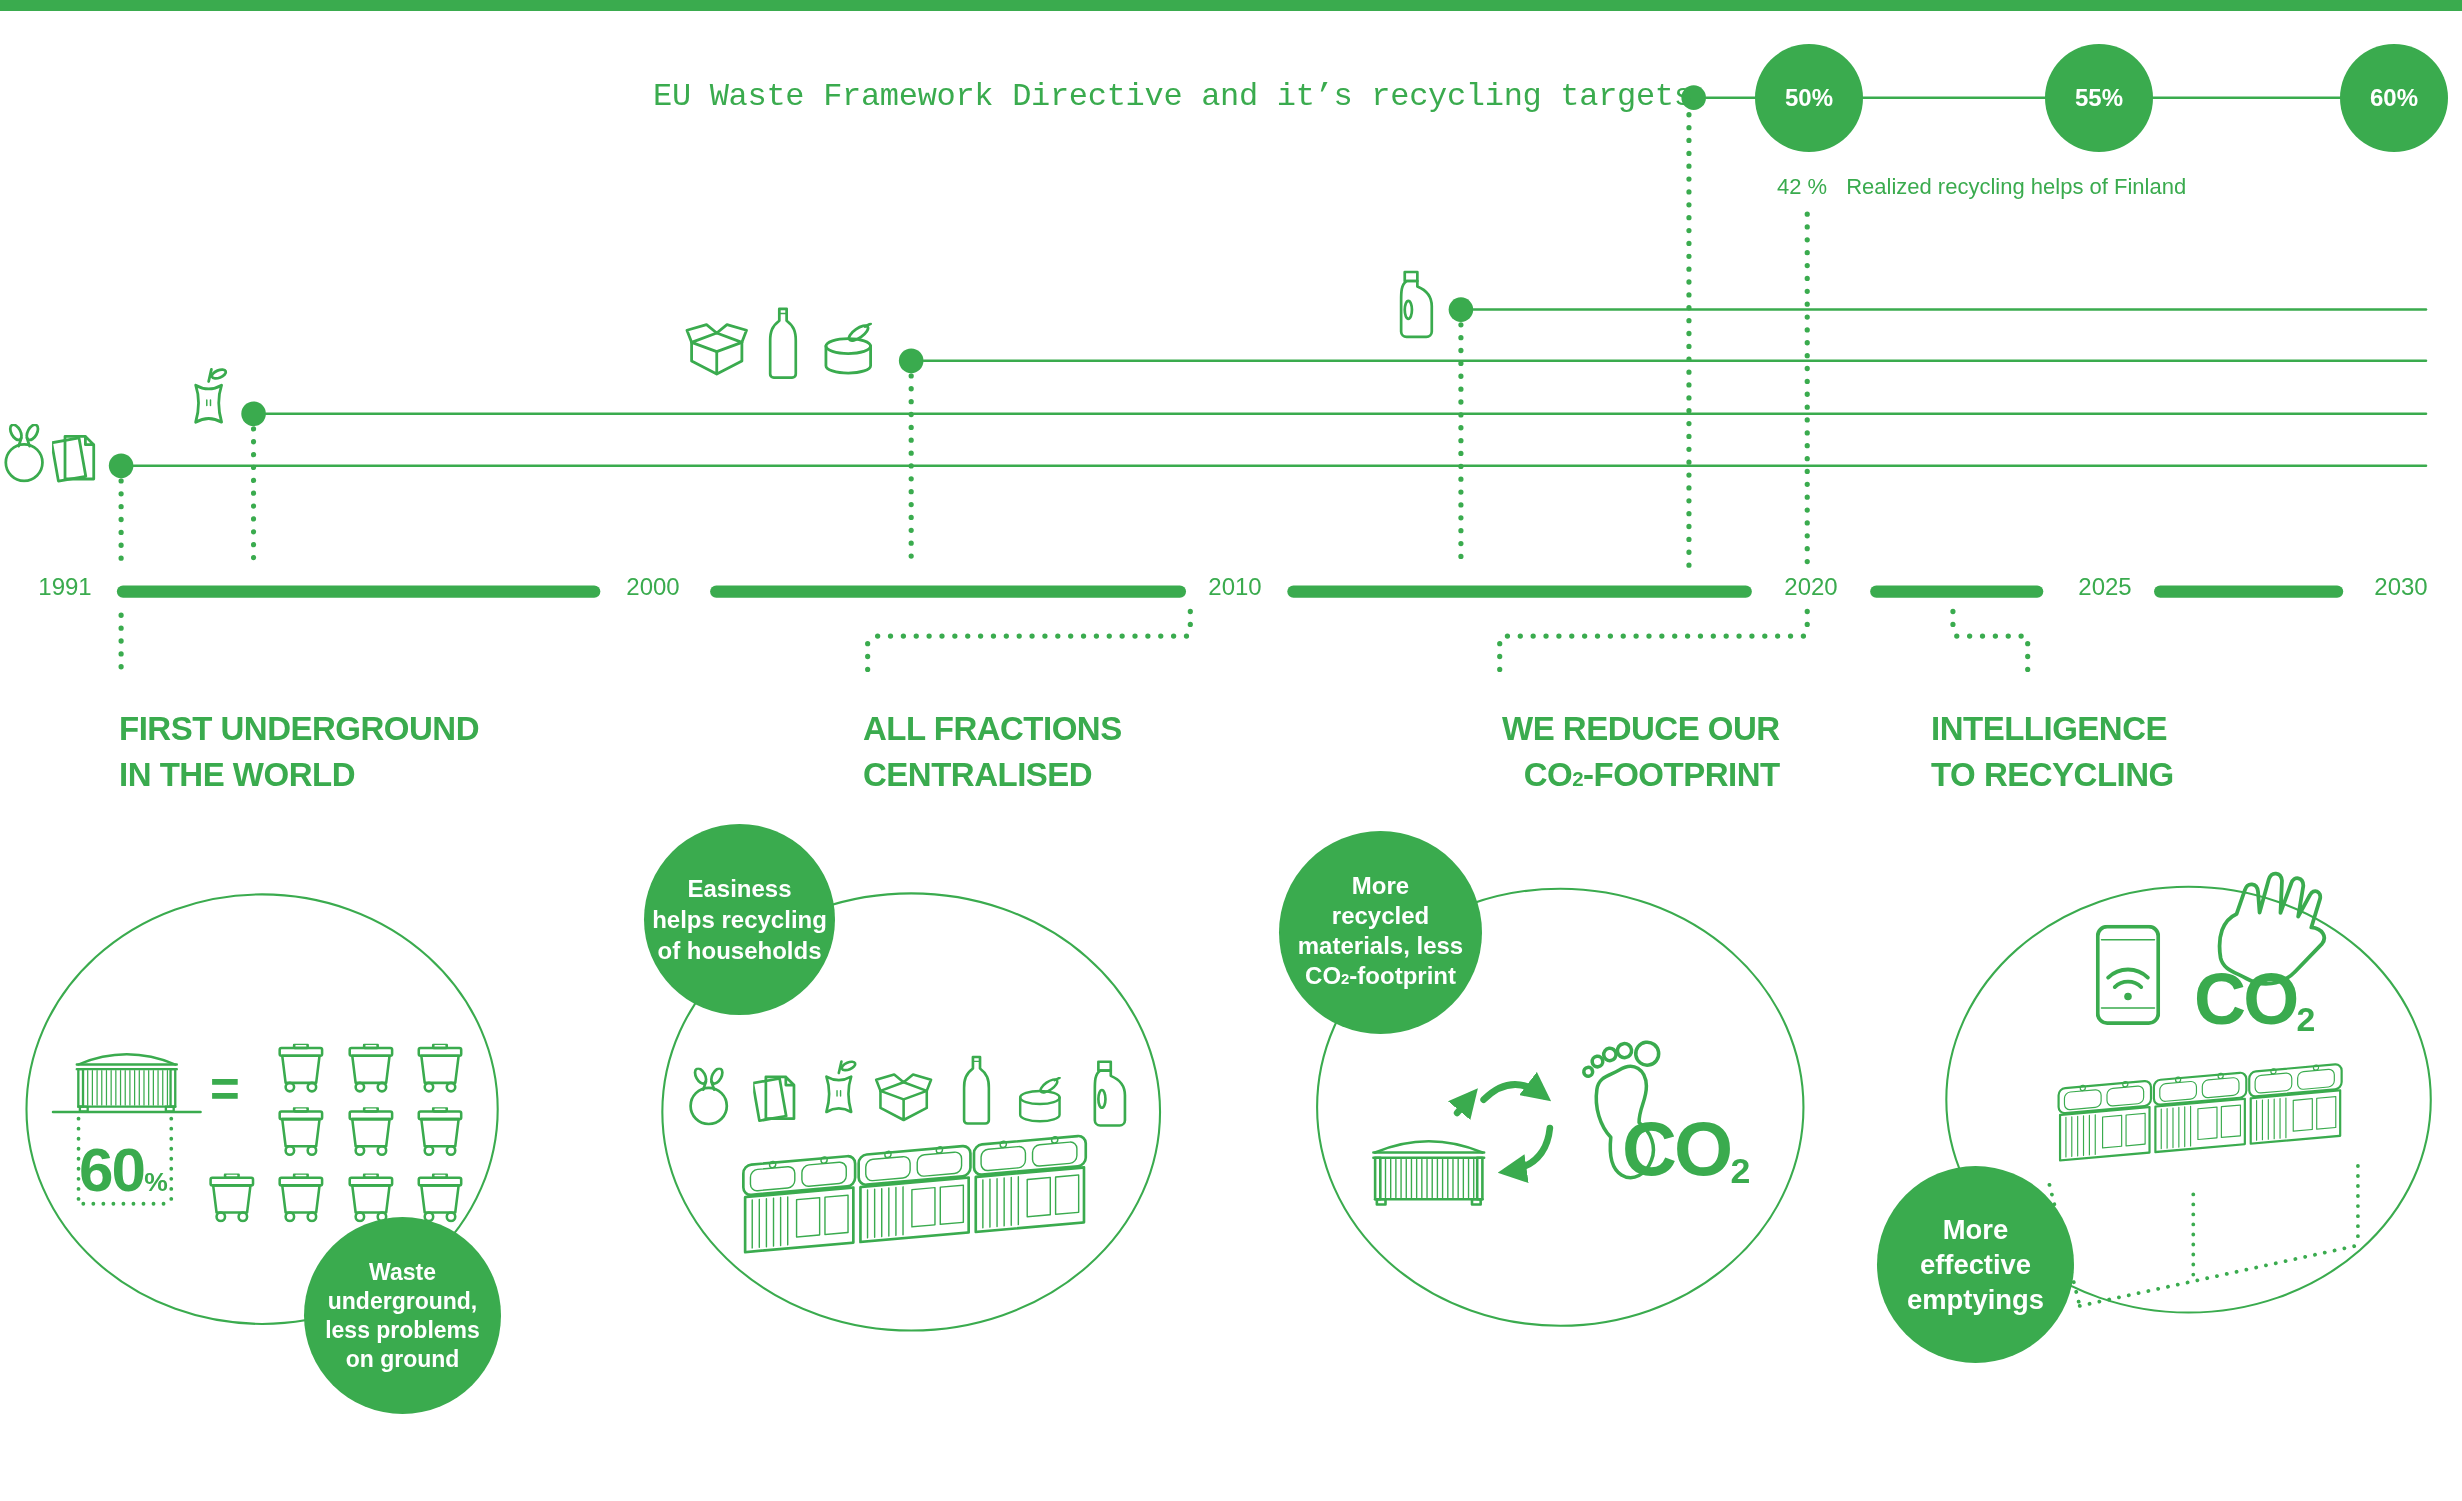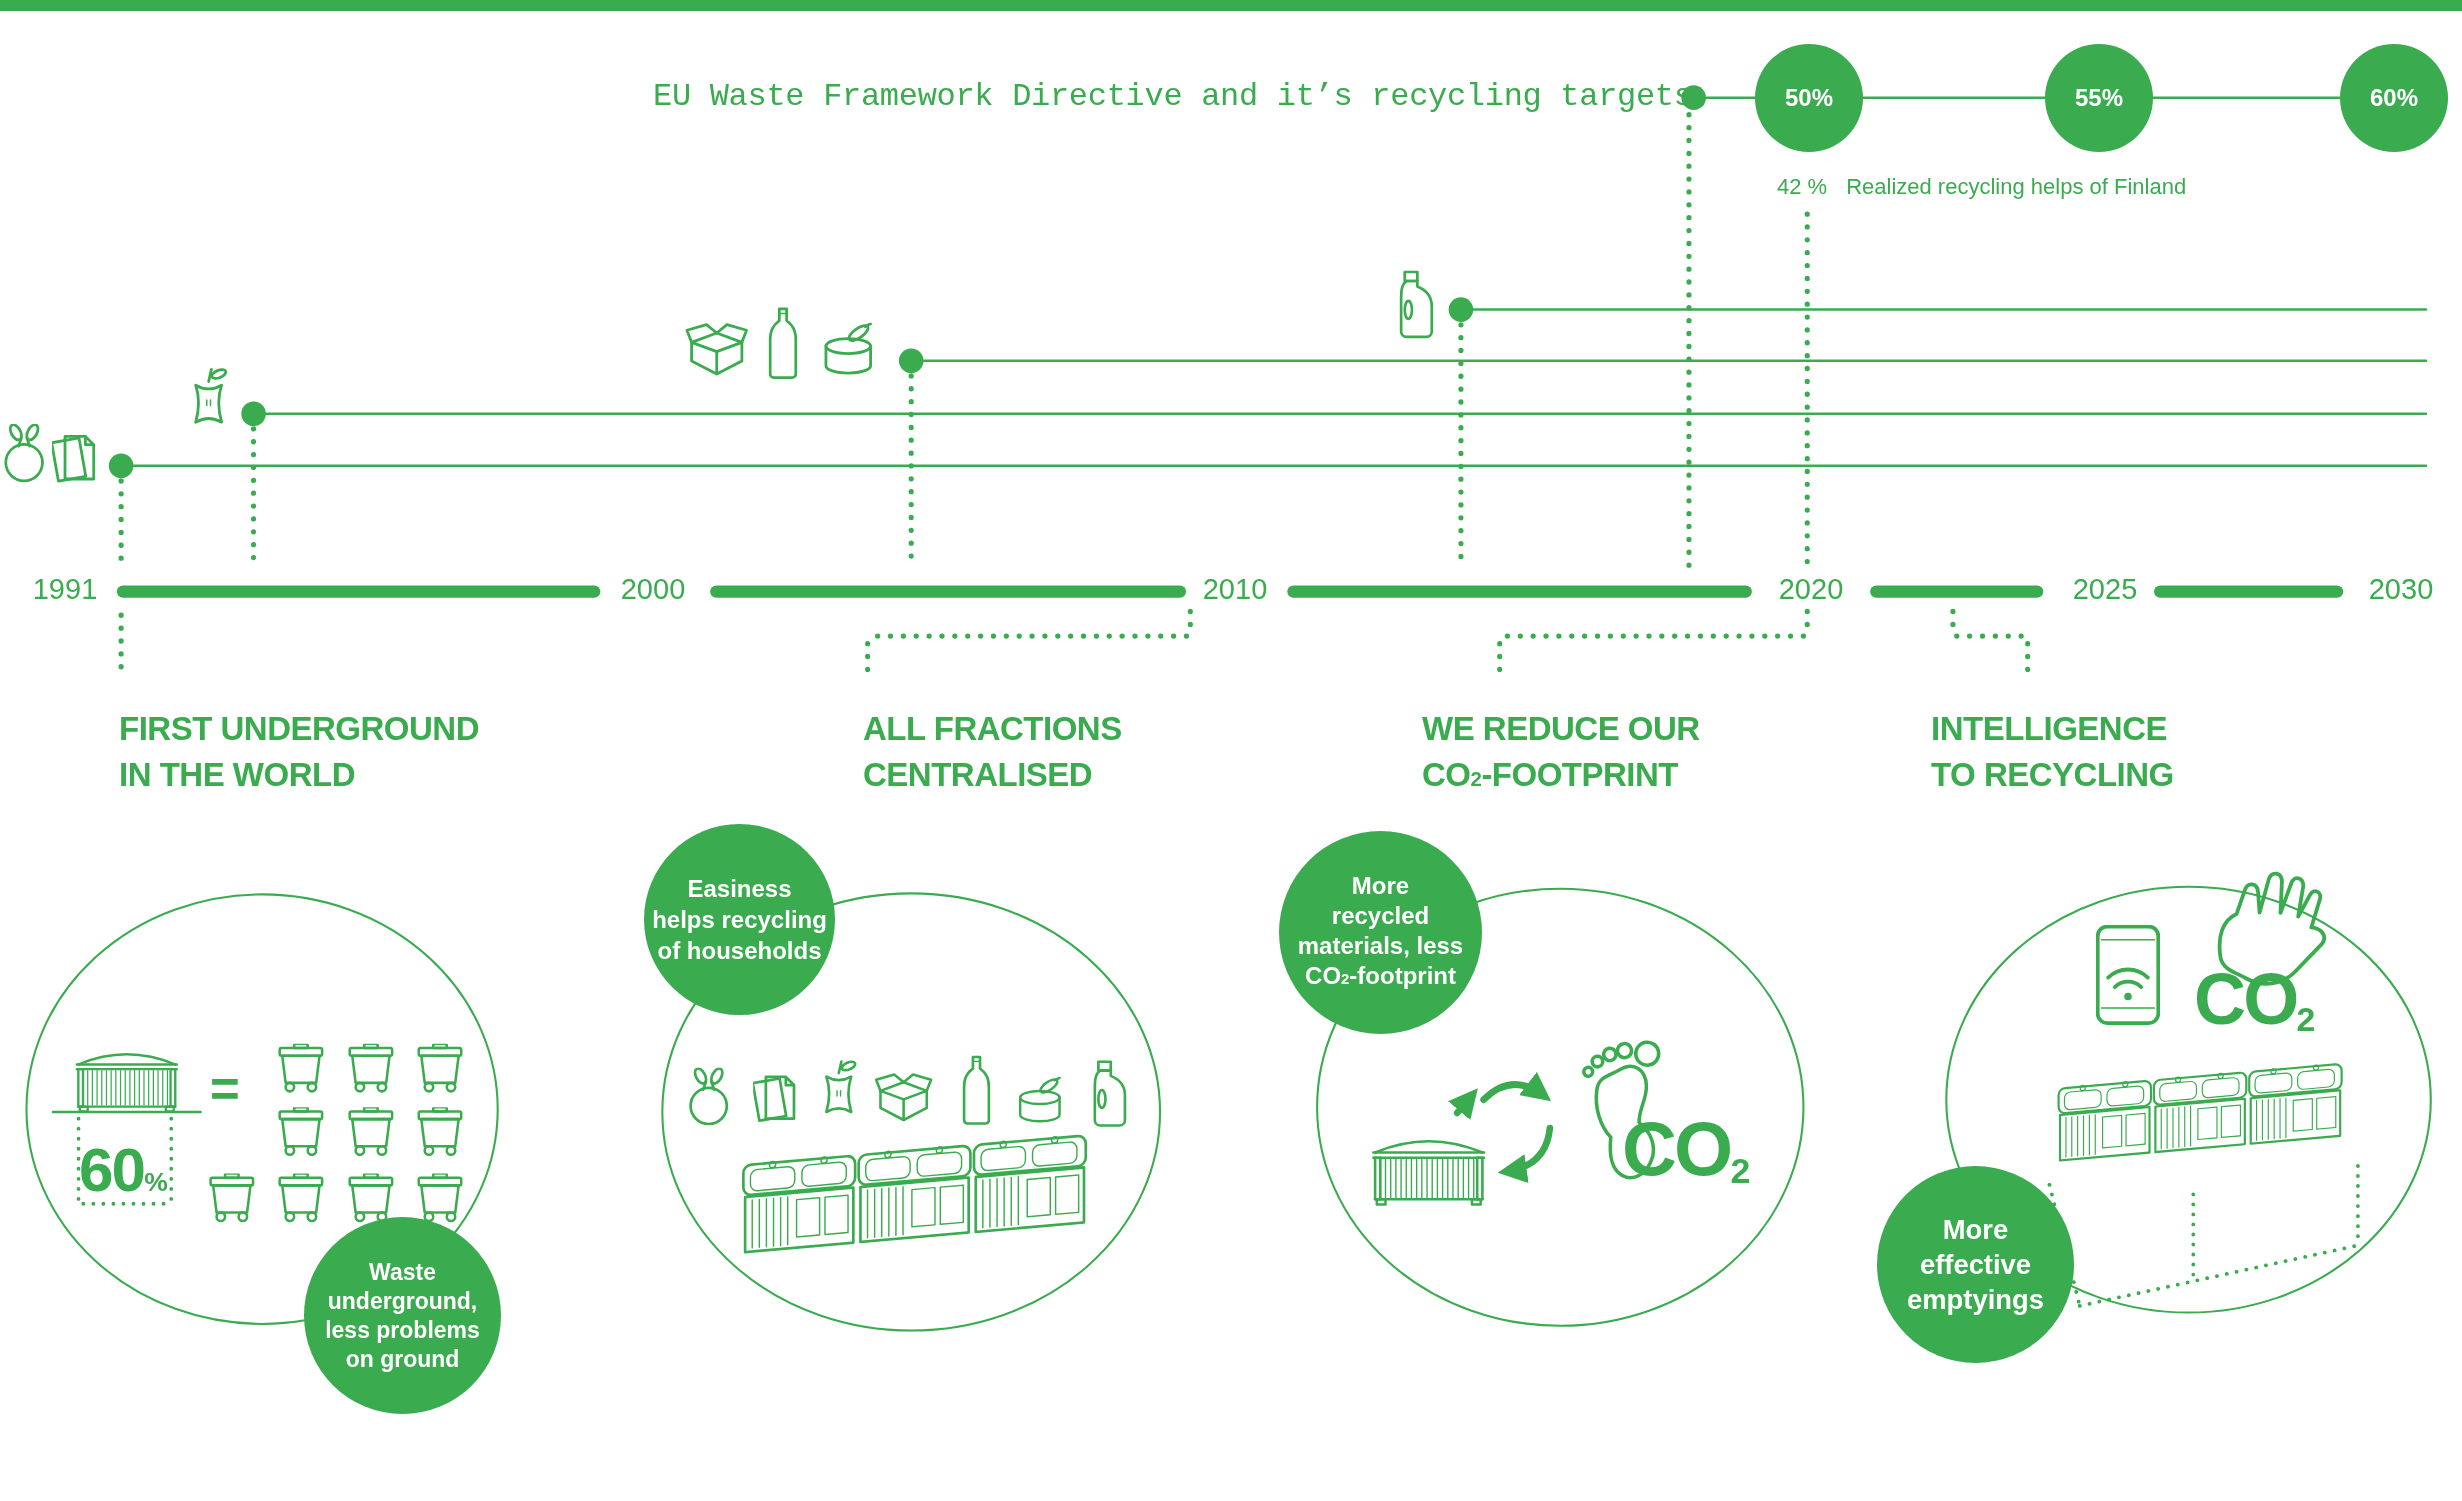--- a/index.html
+++ b/index.html
@@ -8,21 +8,21 @@
   :root{--g:#3AAB4E;}
   .stage{position:absolute;left:0;top:0;width:2462px;height:1502px;overflow:hidden;background:#fff;}
   .art{position:absolute;left:0;top:0;z-index:1;}
   .txt{position:absolute;color:var(--g);z-index:3;white-space:nowrap;}
   .topbar{position:absolute;left:0;top:0;width:2462px;height:11.4px;background:var(--g);z-index:2;}
   .title{left:653px;top:78px;width:1022px;text-align:right;font-size:32px;letter-spacing:-0.3px;font-family:Liberation Mono, monospace;}
   .pct{position:absolute;z-index:3;width:108px;height:108px;border-radius:50%;background:var(--g);
        color:#fff;font-weight:bold;font-size:24px;display:flex;align-items:center;justify-content:center;}
   .realized{left:1777px;top:174px;font-size:22px;}
   .realized .val{margin-right:19px;}
-  .year{position:absolute;top:573px;font-size:29px;color:var(--g);z-index:3;transform:translateX(-50%);white-space:nowrap;}
+  .year{position:absolute;top:573px;font-size:24px;color:var(--g);z-index:3;transform:translateX(-50%);white-space:nowrap;}
   .head{position:absolute;top:706px;z-index:3;color:var(--g);font-weight:bold;font-size:33px;line-height:46px;
         letter-spacing:-0.5px;white-space:nowrap;}
   .badge{position:absolute;z-index:4;border-radius:50%;background:var(--g);color:#fff;font-weight:bold;
          display:flex;flex-direction:column;align-items:center;justify-content:center;text-align:center;}
   .b1{left:304px;top:1217px;width:197px;height:197px;font-size:23px;line-height:29px;}
   .b2{left:644px;top:824px;width:191px;height:191px;font-size:24px;line-height:31px;}
   .b3{left:1279px;top:831px;width:203px;height:203px;font-size:24px;line-height:30px;}
   .b4{left:1877px;top:1166px;width:197px;height:197px;font-size:27.4px;line-height:35px;}
   .hsub{font-size:.62em;}
   .stat{left:79px;top:1134px;font-weight:bold;}
@@ -305,21 +305,21 @@
   <span class="year" style="left:2401px;">2030</span>
 
   <div class="head" style="left:119px;">
     <div>FIRST UNDERGROUND</div>
     <div>IN THE WORLD</div>
   </div>
   <div class="head" style="left:863px;">
     <div>ALL FRACTIONS</div>
     <div>CENTRALISED</div>
   </div>
-  <div class="head" style="left:1422px;">
+  <div class="head" style="left:1502px;text-align:right;">
     <div>WE REDUCE OUR</div>
     <div><span>CO</span><span class="hsub">2</span><span>-FOOTPRINT</span></div>
   </div>
   <div class="head" style="left:1931px;">
     <div>INTELLIGENCE</div>
     <div>TO RECYCLING</div>
   </div>
 
   <div class="txt stat">
     <span class="big">60</span><span class="unit">%</span>

